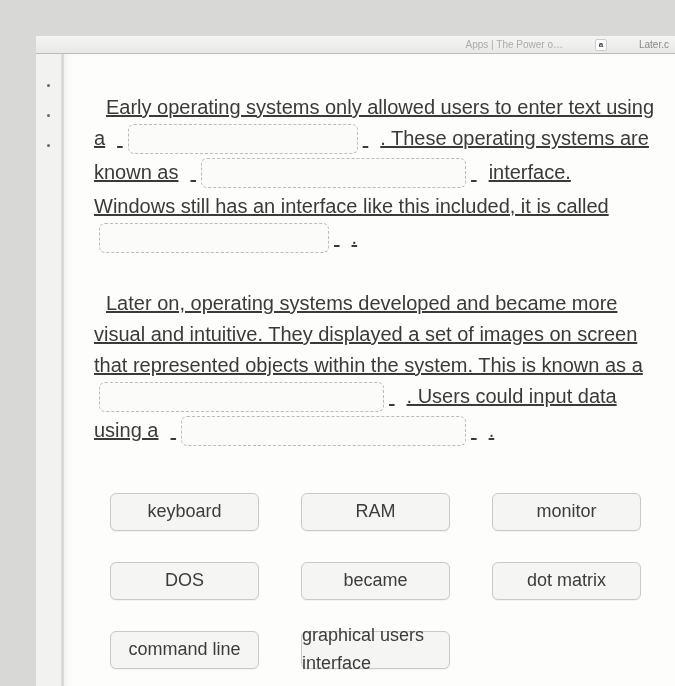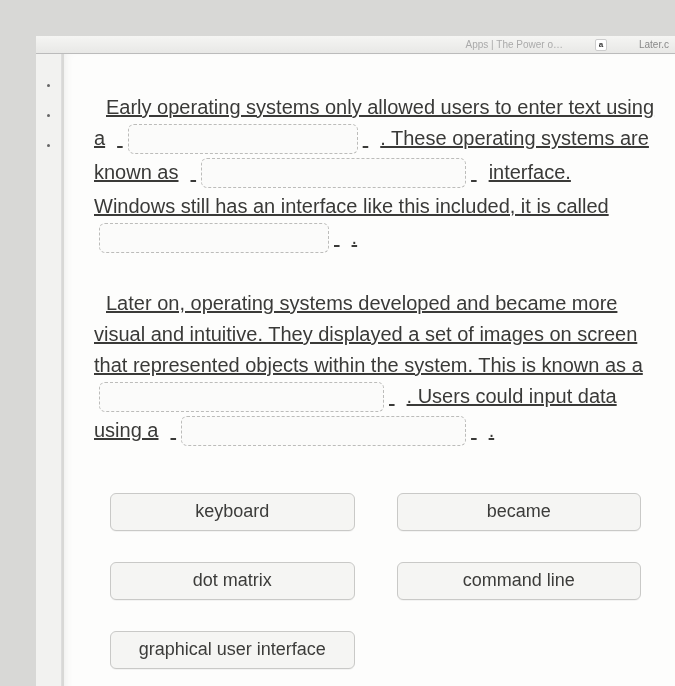--- a/index.html
+++ b/index.html
@@ -67,21 +67,21 @@
     position: relative;
     top: -1px;
     margin: 2px 5px;
     background: #fbfbfa;
   }
   .blank.w-md { width: 230px; }
   .blank.w-lg { width: 265px; }
   .blank.w-xl { width: 285px; }
   .word-bank {
     display: grid;
-    grid-template-columns: 1fr 1fr;
+    grid-template-columns: 1fr 1fr 1fr;
     gap: 7px 18px;
     margin-top: 8px;
     padding: 0 4px;
   }
   .word-tile {
     border: 1px solid #c9c9c7;
     background: #f5f5f3;
     border-radius: 6px;
     height: 38px;
     display: flex;
@@ -125,19 +125,22 @@
   <div class="paragraph">
     <span>Later on, operating systems developed and became more visual and intuitive. They displayed a set of images on screen that represented objects within the system. This is known as a</span>
     <span class="blank w-xl"></span>
     <span>. Users could input data using a</span>
     <span class="blank w-xl"></span>
     <span>.</span>
   </div>
 
   <div class="word-bank">
     <div class="word-tile">keyboard</div>
+    <div class="word-tile">RAM</div>
+    <div class="word-tile">monitor</div>
+    <div class="word-tile">DOS</div>
     <div class="word-tile">became</div>
     <div class="word-tile">dot matrix</div>
     <div class="word-tile">command line</div>
-    <div class="word-tile">graphical user interface</div>
+    <div class="word-tile">graphical users interface</div>
   </div>
 
 </div>
 
 </body></html>

